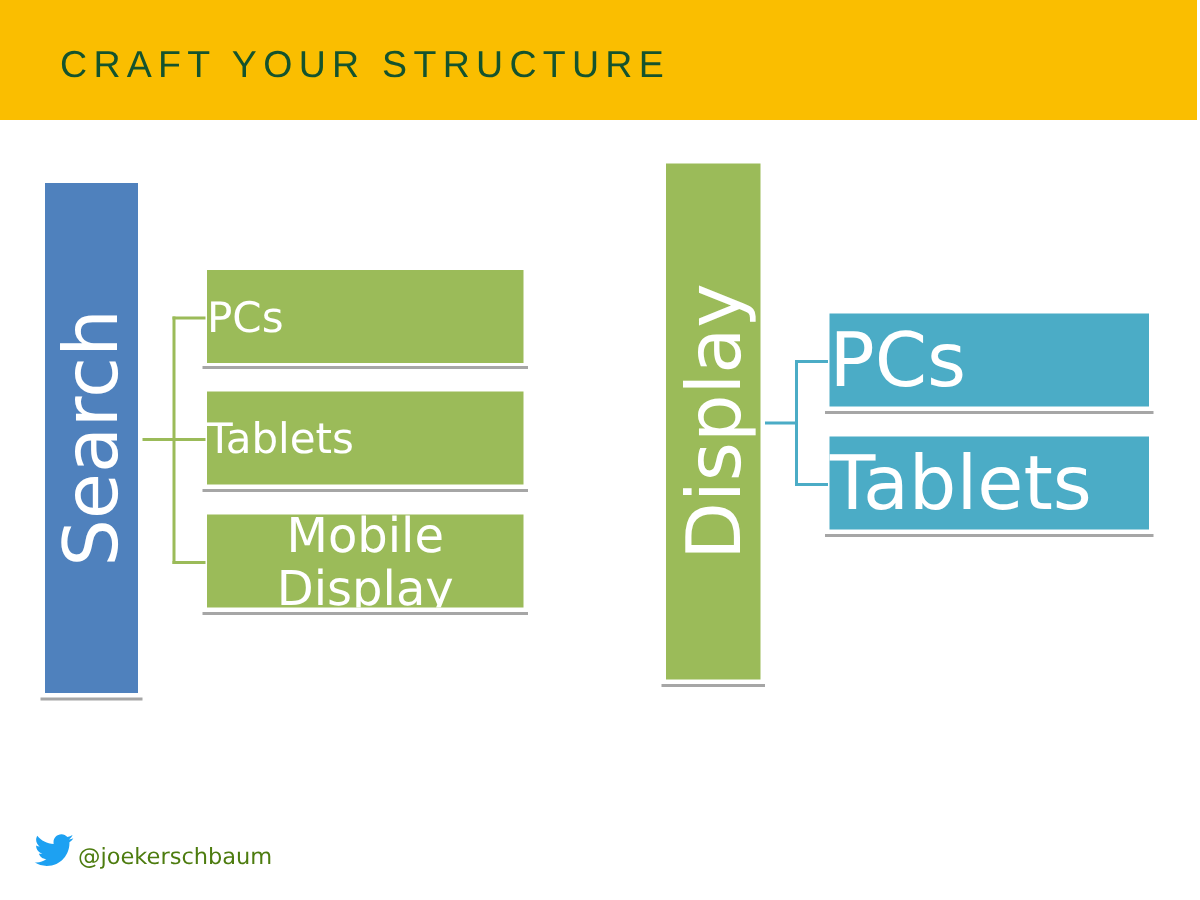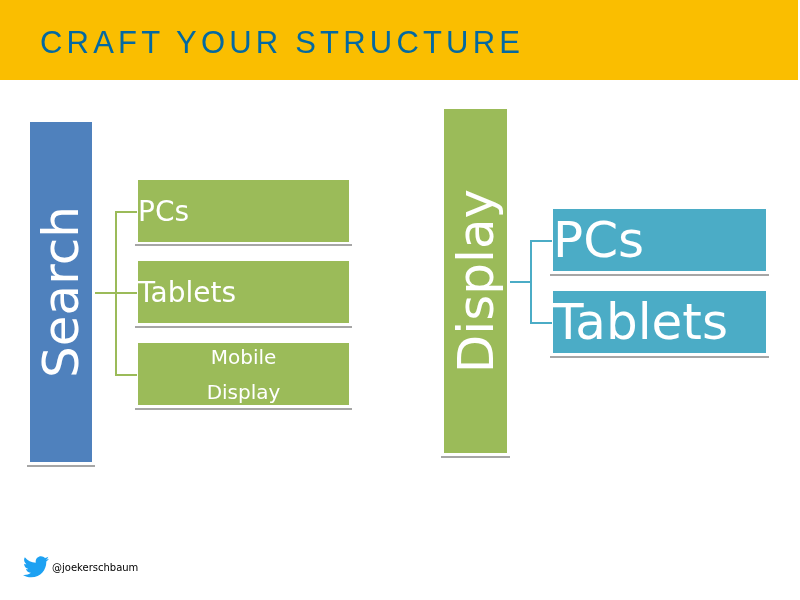--- a/index.html
+++ b/index.html
@@ -8,43 +8,43 @@
       background: #ffffff;
       font-family: "DejaVu Sans", sans-serif;
     }
     .title-bar {
       position: absolute; left: 0; top: 0; width: 798px; height: 80px;
       background: #FABE00;
     }
     .title-text {
       position: absolute; left: 40px; top: 24px;
       font-family: "Liberation Sans", sans-serif;
-      font-size: 31px; letter-spacing: 4.2px;
-      color: #0369a1; line-height: 38px; white-space: nowrap;
+      font-size: 25px; letter-spacing: 4.2px;
+      color: #14532d; line-height: 38px; white-space: nowrap;
     }
     .abs { position: absolute; }
     .bar {
       position: absolute; overflow: hidden;
     }
     .bar-label {
       position: absolute; left: 50%; top: 50%;
       transform: translate(-50%, -50%) rotate(-90deg);
       color: #ffffff; white-space: nowrap; line-height: 1;
       font-family: "DejaVu Sans", sans-serif;
     }
     .box {
       position: absolute; display: flex; align-items: center; 
       color: #ffffff; text-align: center; overflow: hidden;
       font-family: "DejaVu Sans", sans-serif;
     }
     .shadow-line { position: absolute; height: 2px; background: #a6a6a6; }
     .conn { position: absolute; }
     .footer-text {
       position: absolute; left: 52px; top: 562px;
-      font-family: "DejaVu Sans", sans-serif; font-size: 10px; color: #000000;
+      font-family: "DejaVu Sans", sans-serif; font-size: 15px; color: #4d7c0f;
     }
   </style>
 </head>
 <body>
 
 <div class="title-bar">
   <div class="title-text">CRAFT YOUR STRUCTURE</div>
 </div>
 
 <div>
@@ -62,21 +62,21 @@
   <div class="box" style="left:138px; top:180px; width:211px; height:62px; background:#9BBB59; font-size:28px;">
     <span>PCs</span>
   </div>
   <div class="shadow-line" style="left:135px; top:244px; width:217px;"></div>
 
   <div class="box" style="left:138px; top:261px; width:211px; height:62px; background:#9BBB59; font-size:28px;">
     <span>Tablets</span>
   </div>
   <div class="shadow-line" style="left:135px; top:326px; width:217px;"></div>
 
-  <div class="box" style="left:138px; top:343px; width:211px; height:62px; background:#9BBB59; font-size:20px; line-height:35px; flex-direction:column; justify-content:flex-start; padding-top:0;">
+  <div class="box" style="left:138px; top:343px; width:211px; height:62px; background:#9BBB59; font-size:32px; line-height:35px; flex-direction:column; justify-content:flex-start; padding-top:0;">
     <span style="display:block; margin-top:-3px;">Mobile</span>
     <span style="display:block;">Display</span>
   </div>
   <div class="shadow-line" style="left:135px; top:408px; width:217px;"></div>
 </div>
 
 <div>
   <div class="bar" style="left:444px; top:109px; width:63px; height:344px; background:#9BBB59;">
     <div class="bar-label" style="font-size:50px;">Display</div>
   </div>

